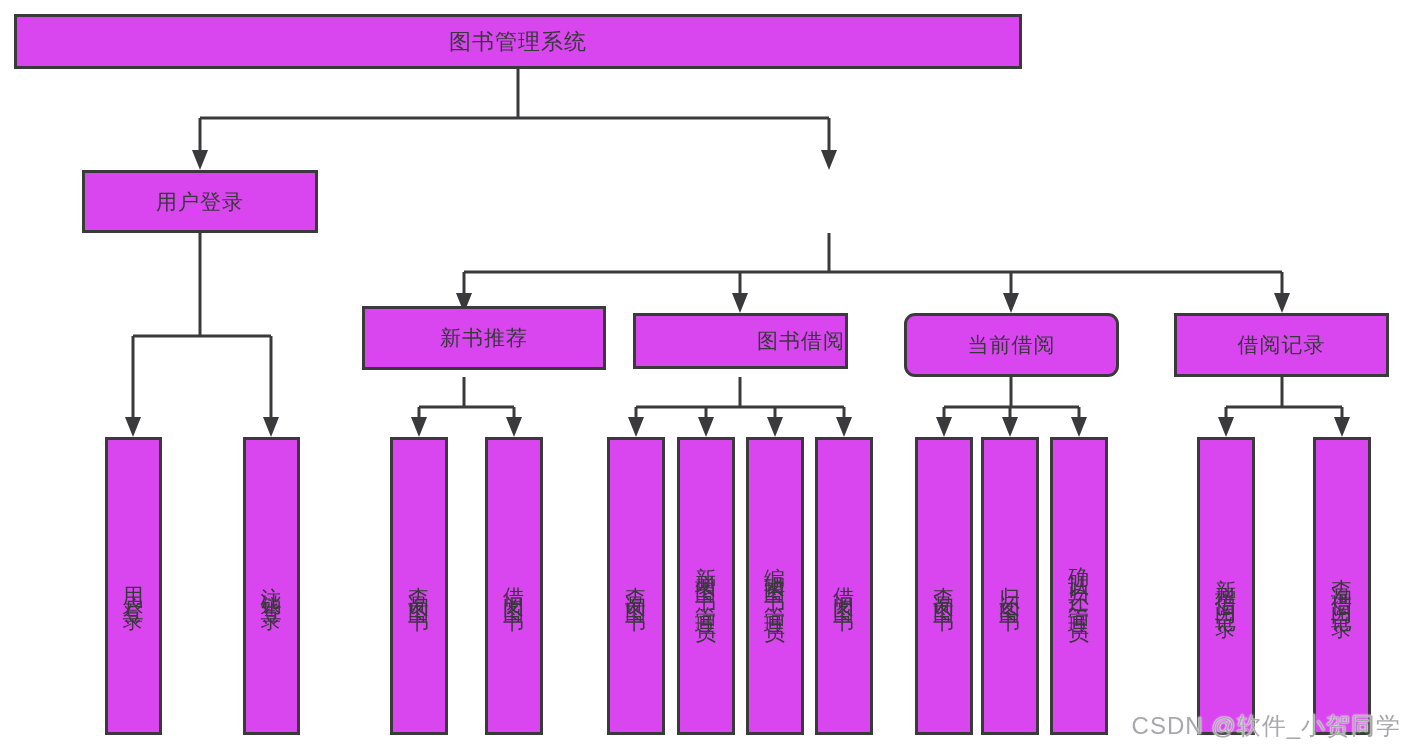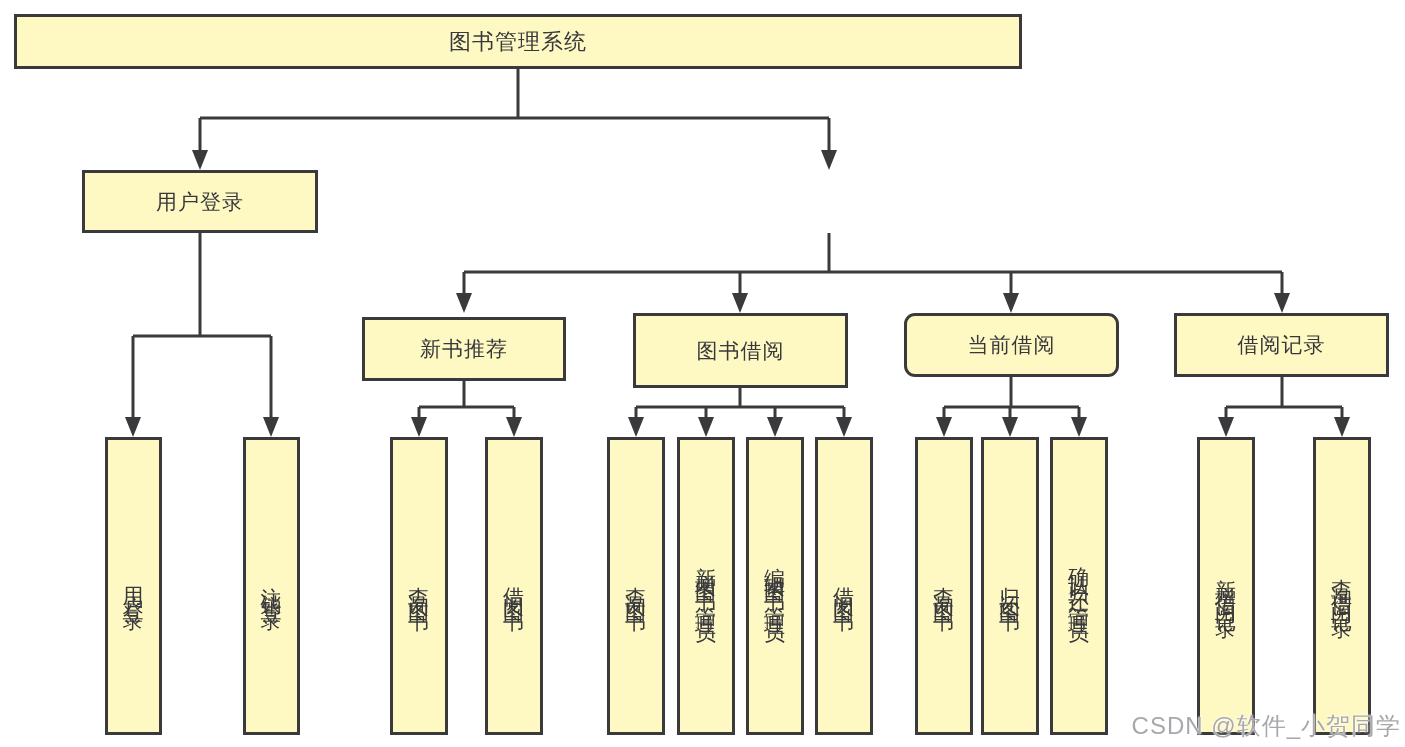--- a/index.html
+++ b/index.html
@@ -13,21 +13,21 @@
   }
   .connectors {
     position: absolute;
     left: 0; top: 0;
     width: 1405px; height: 747px;
   }
   .node {
     position: absolute;
     box-sizing: border-box;
     border: 3px solid #3a3a3c;
-    background: #fef9c3;
+    background: #d946ef;
     display: flex;
     align-items: center;
     justify-content: center;
     color: #38383c;
   }
   .h-label { font-size: 21px; letter-spacing: 1px; white-space: nowrap; }
   .root-label { font-size: 22px; }
   .v-label {
     writing-mode: vertical-rl;
     text-orientation: mixed;
@@ -120,24 +120,24 @@
   </svg>
 
   <div class="node" style="left:14px; top:14px; width:1008px; height:55px;">
     <span class="h-label root-label">图书管理系统</span>
   </div>
 
   <div class="node" style="left:82px; top:170px; width:236px; height:63px;">
     <span class="h-label">用户登录</span>
   </div>
 
-  <div class="node" style="left:362px; top:317px; width:204px; height:64px;">
+  <div class="node" style="left:362px; top:306px; width:244px; height:64px;">
     <span class="h-label">新书推荐</span>
   </div>
-  <div class="node" style="left:633px; top:313px; width:215px; height:75px;">
+  <div class="node" style="left:633px; top:313px; width:215px; height:56px;justify-content:flex-end;">
     <span class="h-label">图书借阅</span>
   </div>
   <div class="node" style="left:904px; top:313px; width:215px; height:64px;border-radius:11px;">
     <span class="h-label">当前借阅</span>
   </div>
   <div class="node" style="left:1174px; top:313px; width:215px; height:64px;">
     <span class="h-label">借阅记录</span>
   </div>
 
   <div class="node" style="left:105px; top:437px; width:57px; height:298px;">

